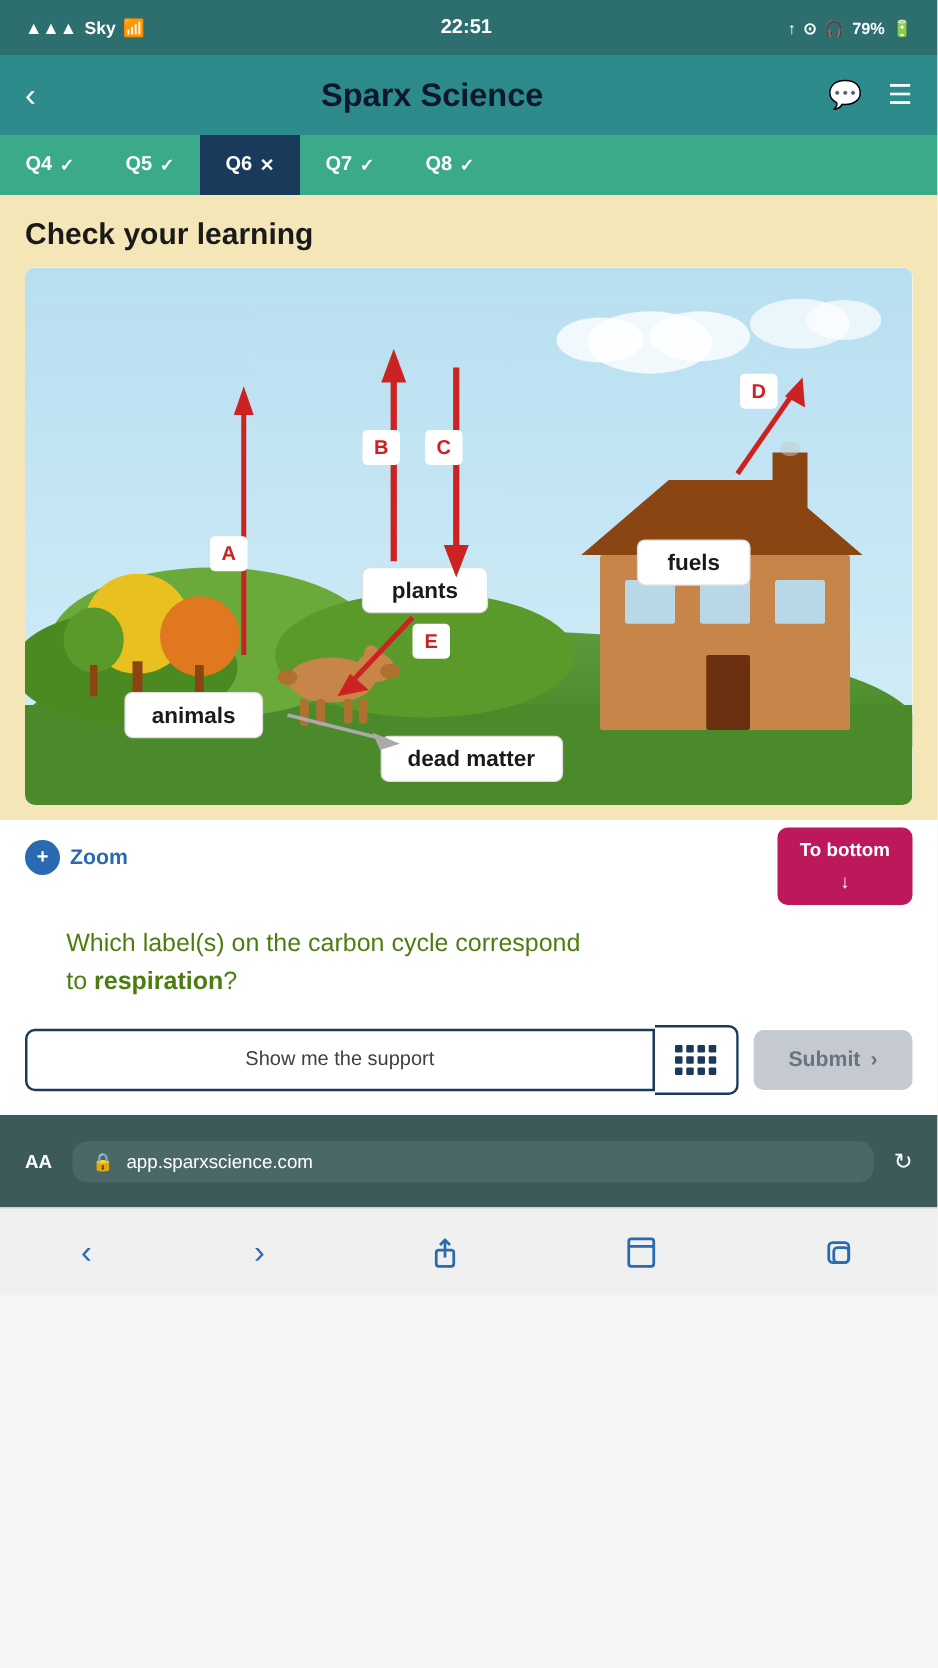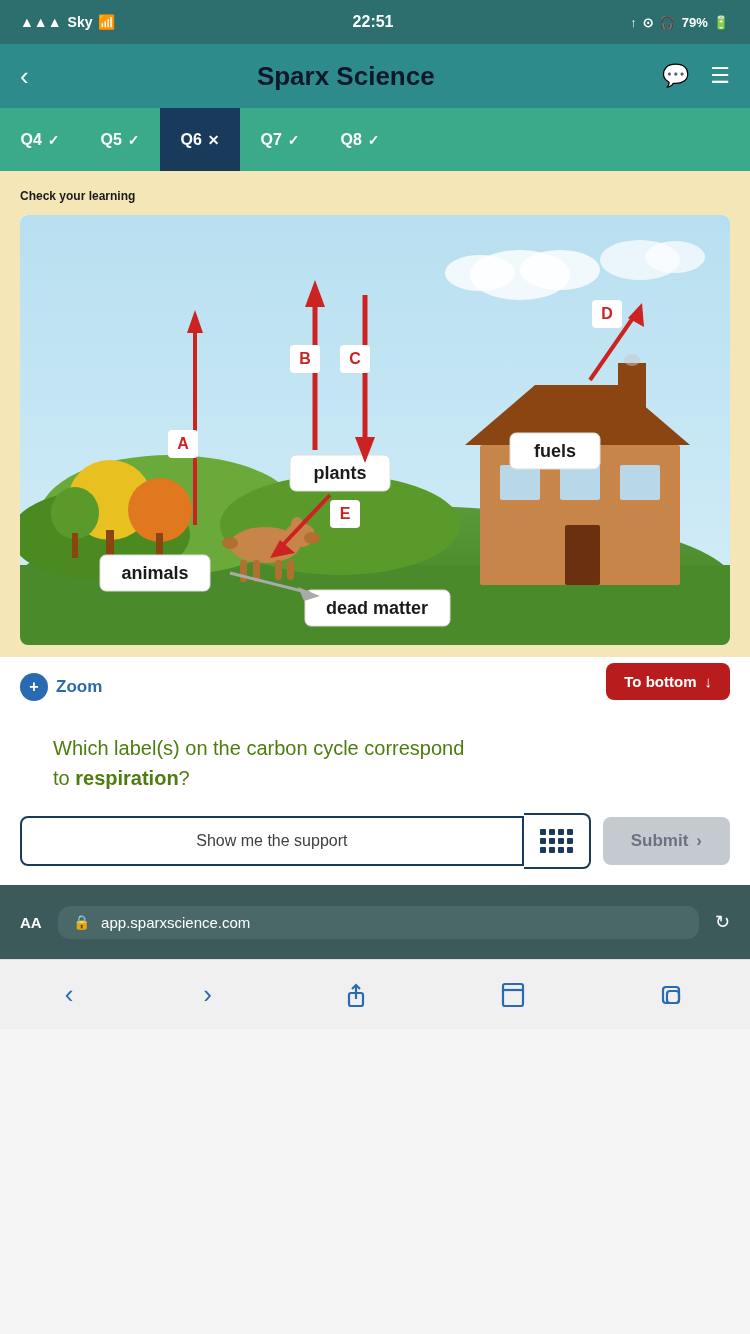--- a/index.html
+++ b/index.html
@@ -45,21 +45,21 @@
     }
     .nav-icons { display: flex; align-items: center; gap: 20px; }
     .nav-icon { color: white; font-size: 22px; cursor: pointer; }
     .back-arrow { font-size: 26px; color: white; cursor: pointer; }
 
     
     .question-tabs {
       background: #3aaa8a;
       display: flex;
       align-items: stretch;
-      height: 63px;
+      height: 48px;
       overflow: hidden;
     }
     .tab-item {
       display: flex;
       align-items: center;
       justify-content: center;
       padding: 0 18px;
       color: white;
       font-size: 16px;
       font-weight: 600;
@@ -82,21 +82,21 @@
       border-top: 10px solid #1a3a5c;
     }
     .tab-check { color: white; font-size: 14px; }
 
     
     .content-area {
       background: #f5e6b8;
       padding: 18px 20px 12px;
     }
     .section-title {
-      font-size: 12px;
+      font-size: 24px;
       font-weight: 800;
       color: #1a1a1a;
       margin-bottom: 12px;
     }
 
     
     .image-container {
       background: white;
       border-radius: 8px;
       margin-bottom: 0;
@@ -147,33 +147,34 @@
       line-height: 1.5;
       margin-bottom: 20px;
       margin-left: 33px;
     }
     .question-text strong {
       font-weight: 800;
     }
 
     
     .to-bottom-btn {
-      background: #b91c1c;
+      background: #be185d;
       color: white;
       border: none;
       border-radius: 8px;
       padding: 10px 18px;
       font-size: 15px;
       font-weight: 600;
       cursor: pointer;
       display: inline-flex;
       align-items: center;
       gap: 8px;
       float: right;
       margin-top: -10px;
+      flex-direction: column;
     }
 
     
     .action-buttons {
       display: flex;
       gap: 0;
       align-items: center;
       margin-top: 8px;
     }
     .show-support-btn {

